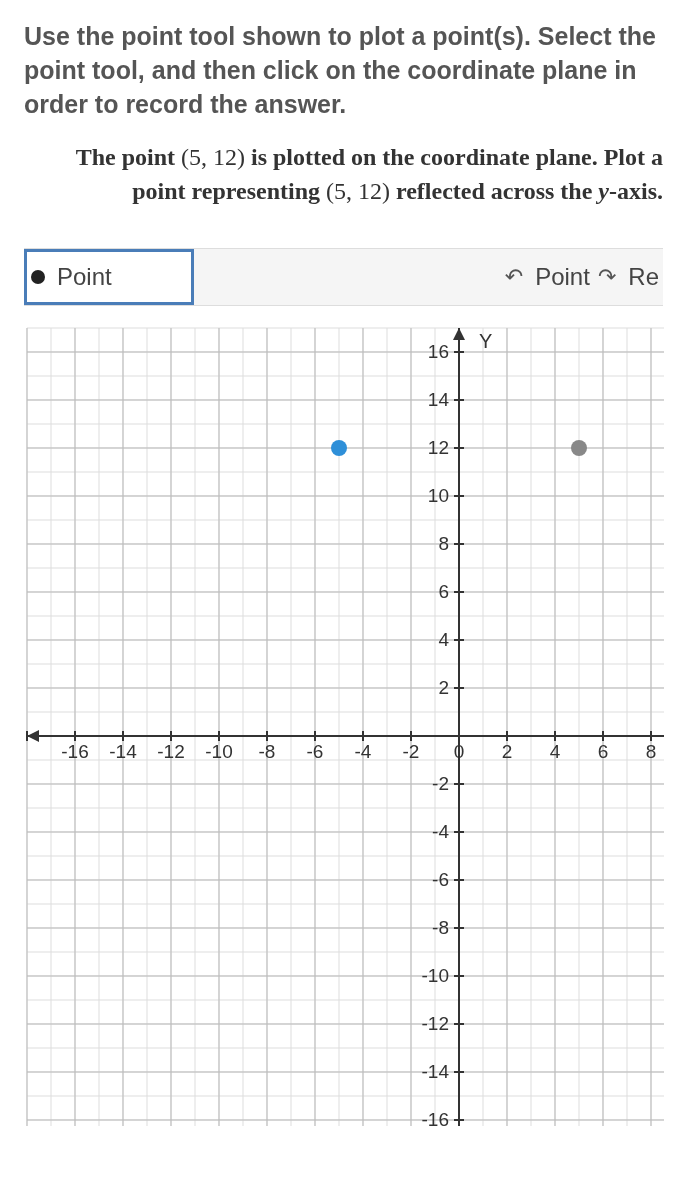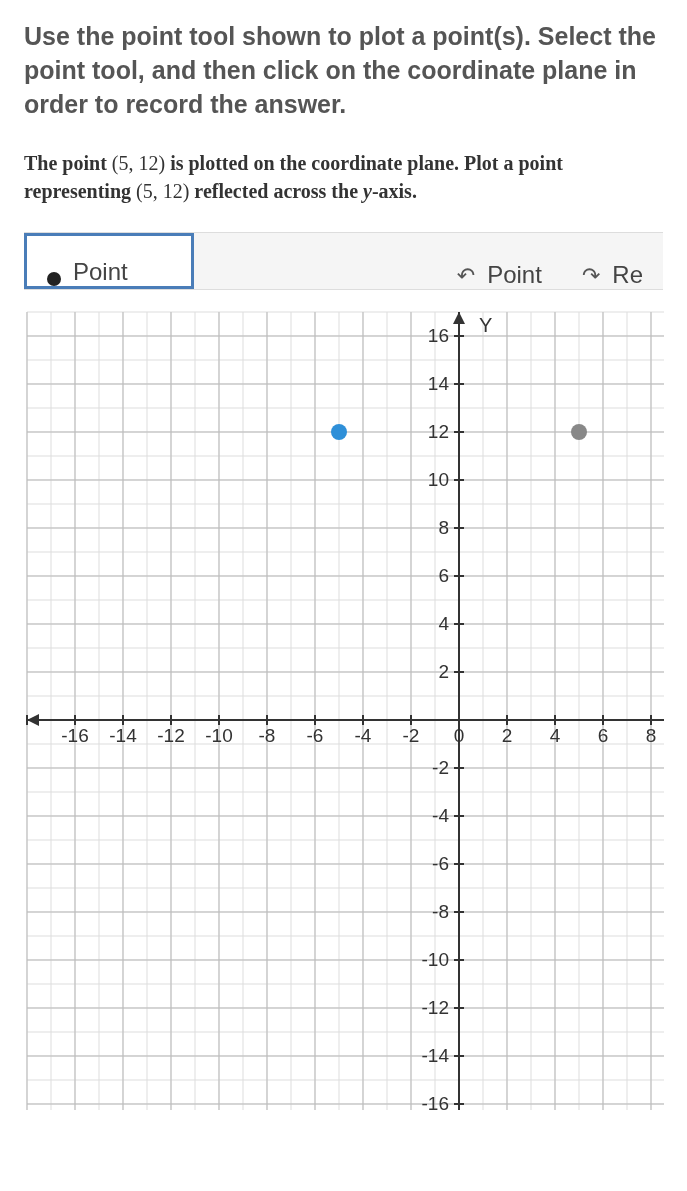--- a/index.html
+++ b/index.html
@@ -8,46 +8,47 @@
   background: #fff;
   width: 687px;
   padding: 20px 24px;
   color: #444;
 }
 .instructions {
   font-size: 25px;
   font-weight: bold;
   color: #555;
   line-height: 1.35;
-  margin-bottom: 28px;
+  margin-bottom: 20px;
 }
 .question {
   font-family: Georgia, 'Times New Roman', serif;
-  font-size: 20px;
+  font-size: 24px;
   font-weight: bold;
   color: #333;
   line-height: 1.4;
-  margin-bottom: 27px;
+  margin-bottom: 40px;
+  text-align: right;
 }
 .question .coord { font-weight: normal; }
 .question .ital { font-style: italic; }
 .toolbar {
   display: flex;
   align-items: stretch;
   background: #f5f5f5;
   border-top: 1px solid #ddd;
   border-bottom: 1px solid #ddd;
   height: 58px;
   overflow: hidden;
 }
 .tool-btn {
   display: flex;
-  align-items: flex-end;
+  align-items: center;
   gap: 12px;
-  padding: 0 20px;
+  padding: 0 4px;
   font-size: 24px;
   color: #444;
   border: none;
   background: transparent;
 }
 .tool-btn.point-tool {
   background: #fff;
   border: 3px solid #4a7db8;
   width: 170px;
 }

